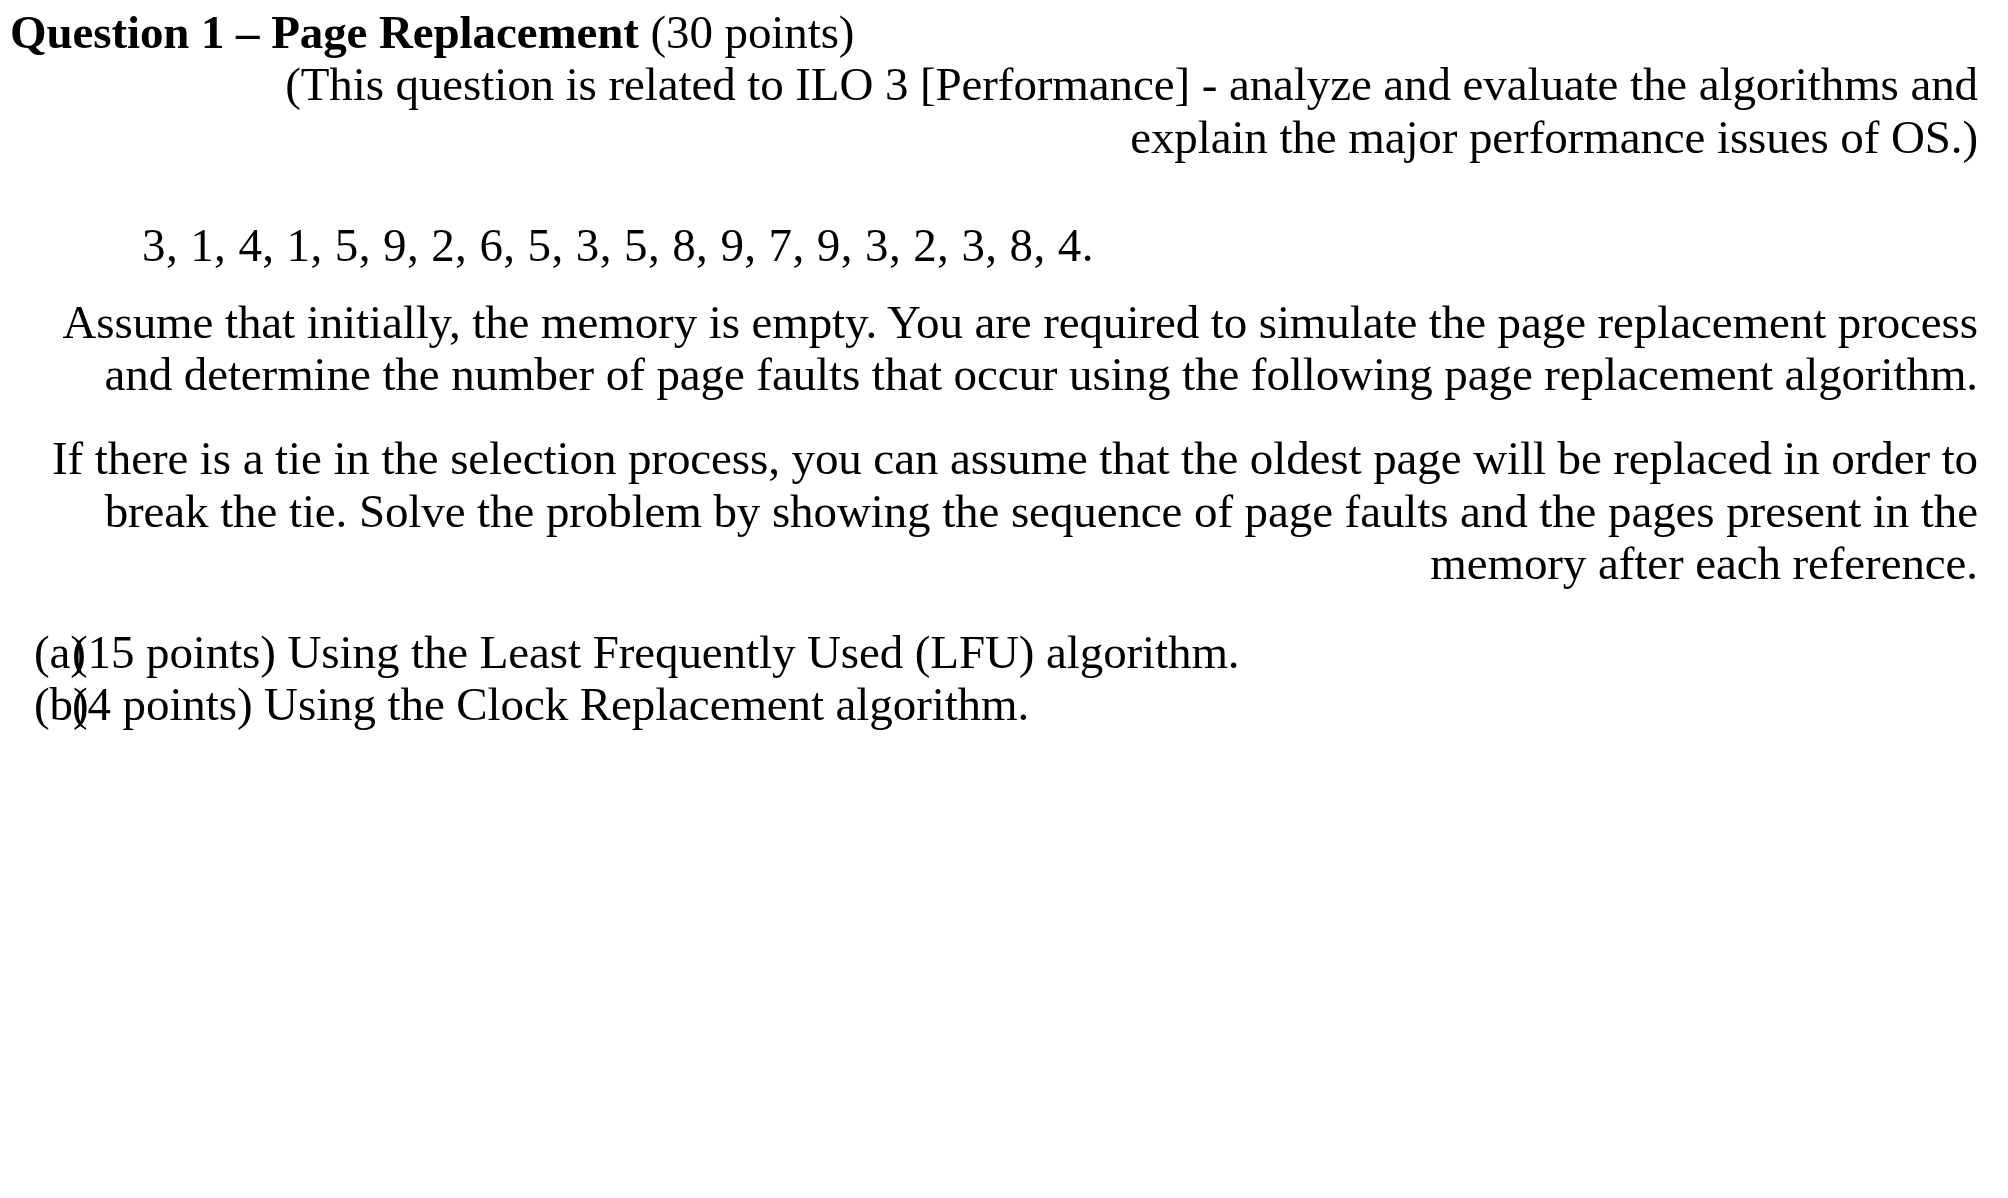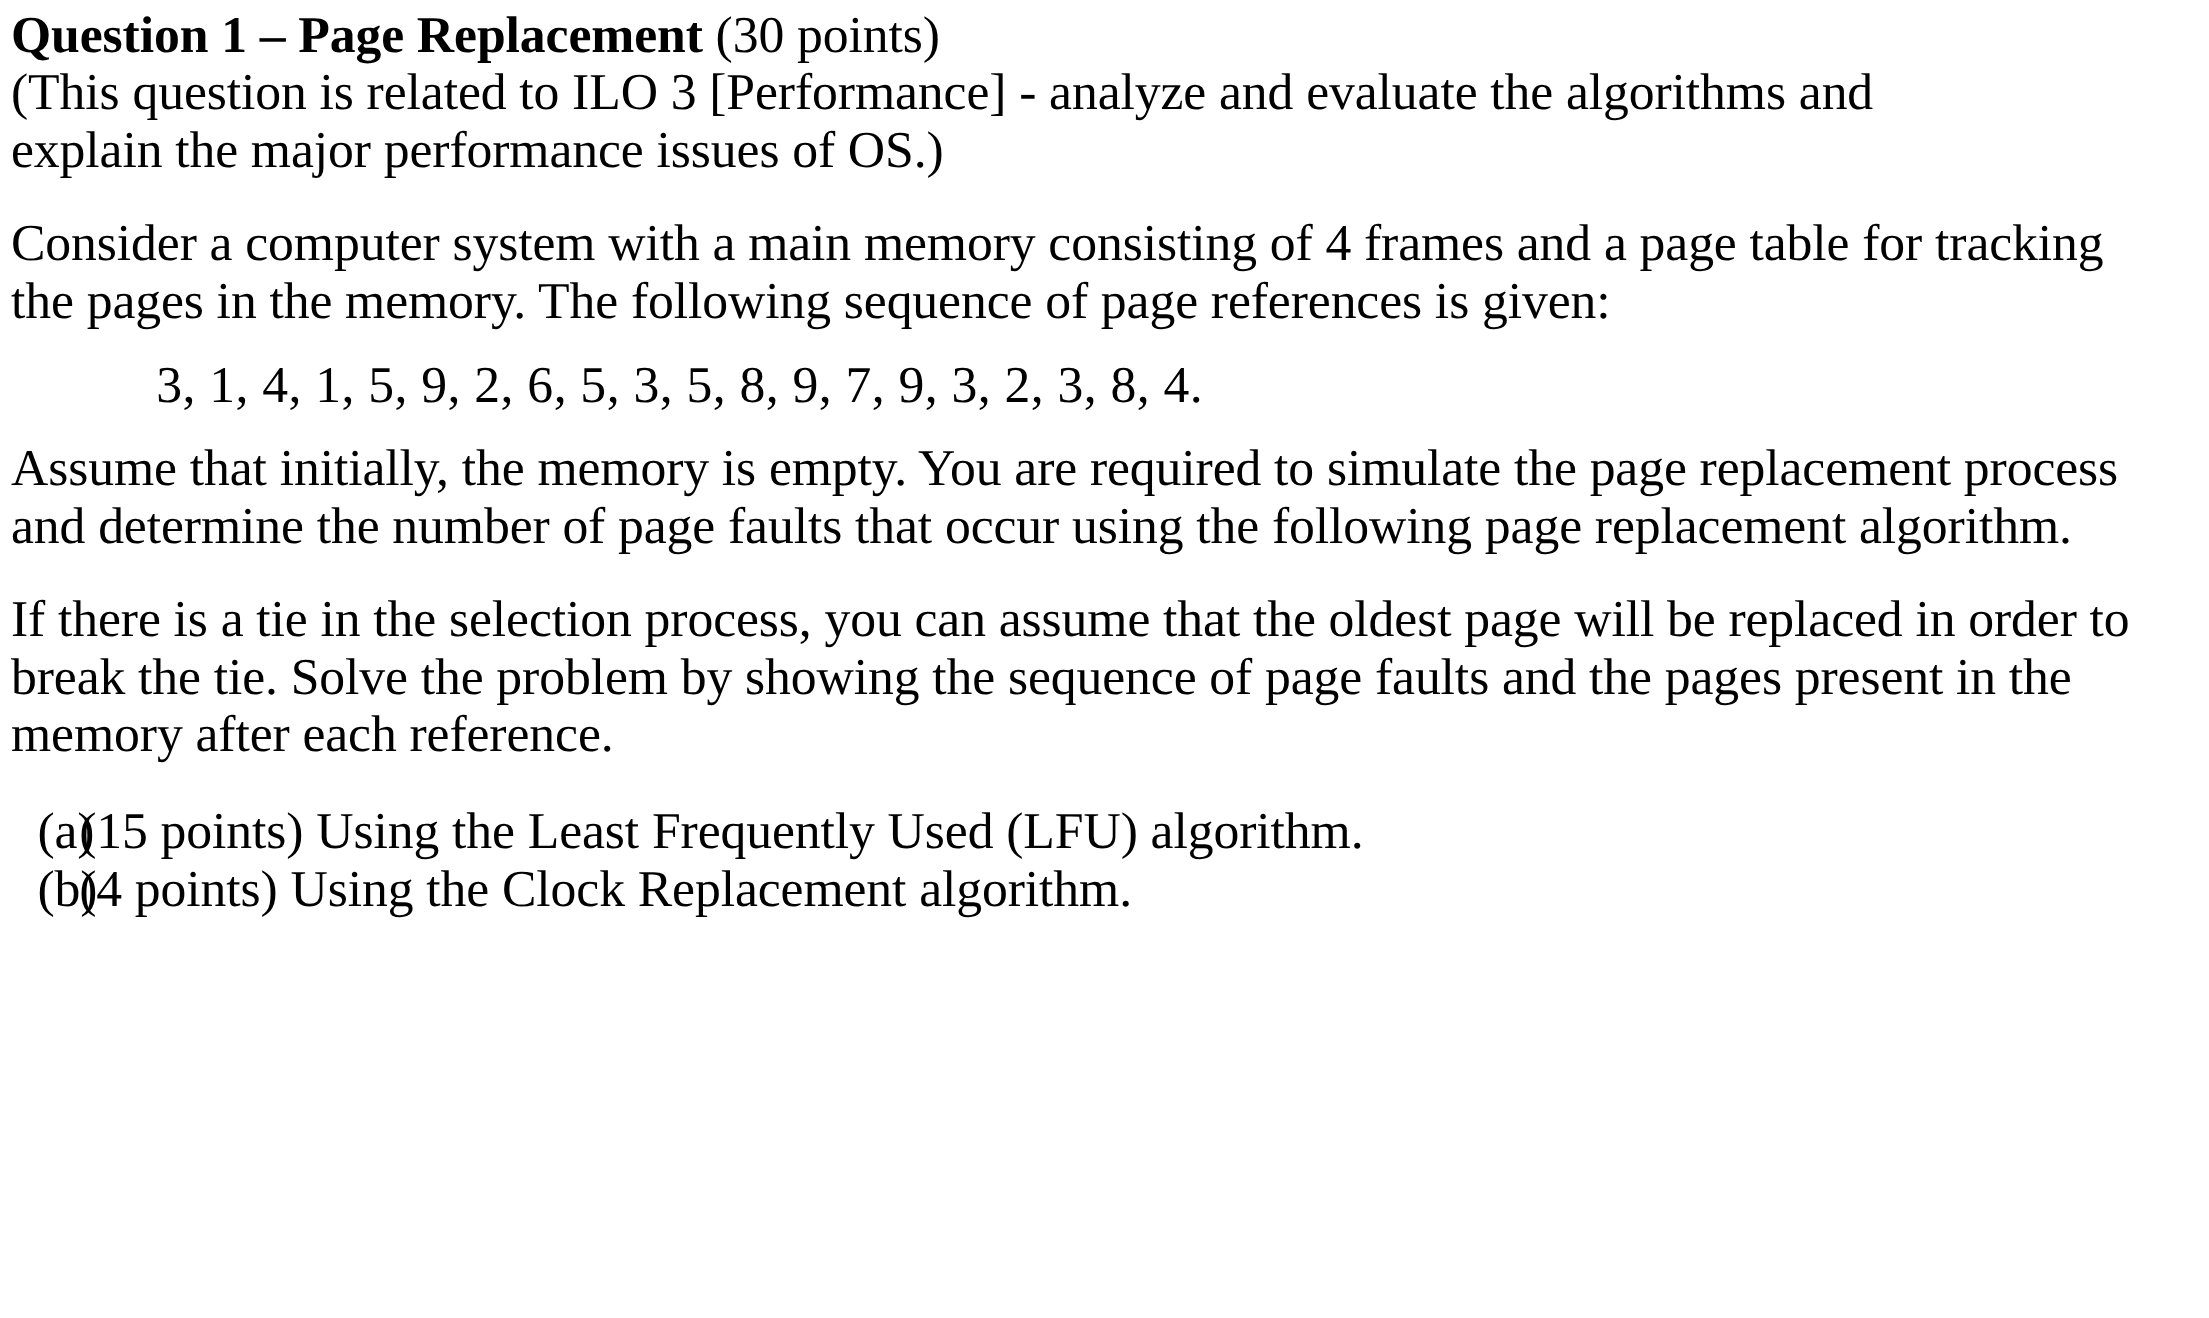--- a/index.html
+++ b/index.html
@@ -24,21 +24,21 @@
     padding: 6px 30px 0 10px;
     background: #ffffff;
   }
   .block {
     font-size: 47px;
     line-height: 1.115;
     letter-spacing: -0.1px;
   }
   .para {
     margin: 0;
-    text-align: left;
+    text-align: right;
   }
   .heading-line {
     margin: 0;
     white-space: nowrap;
   }
   .bold {
     font-weight: bold;
   }
   .gap-sm { height: 20px; }
   .gap-md { height: 32px; }
@@ -79,21 +79,20 @@
   <div class="block">
 
     <p class="heading-line"><span class="bold">Question 1 – Page Replacement</span><span> (30 points)</span></p>
 
     <p class="para">(This question is related to ILO 3 [Performance] - analyze and evaluate the algorithms and</p>
 
     <p class="para">explain the major performance issues of OS.)</p>
 
     <div class="gap-md"></div>
 
-    <p class="para">Consider a computer system with a main memory consisting of 4 frames and a page table for tracking the pages in the memory. The following sequence of page references is given:</p>
 
     <div class="gap-sm"></div>
 
     <p class="seq-line">3, 1, 4, 1, 5, 9, 2, 6, 5, 3, 5, 8, 9, 7, 9, 3, 2, 3, 8, 4.</p>
 
     <div class="gap-sm"></div>
 
     <p class="para">Assume that initially, the memory is empty. You are required to simulate the page replacement process and determine the number of page faults that occur using the following page replacement algorithm.</p>
 
     <div class="gap-md"></div>

